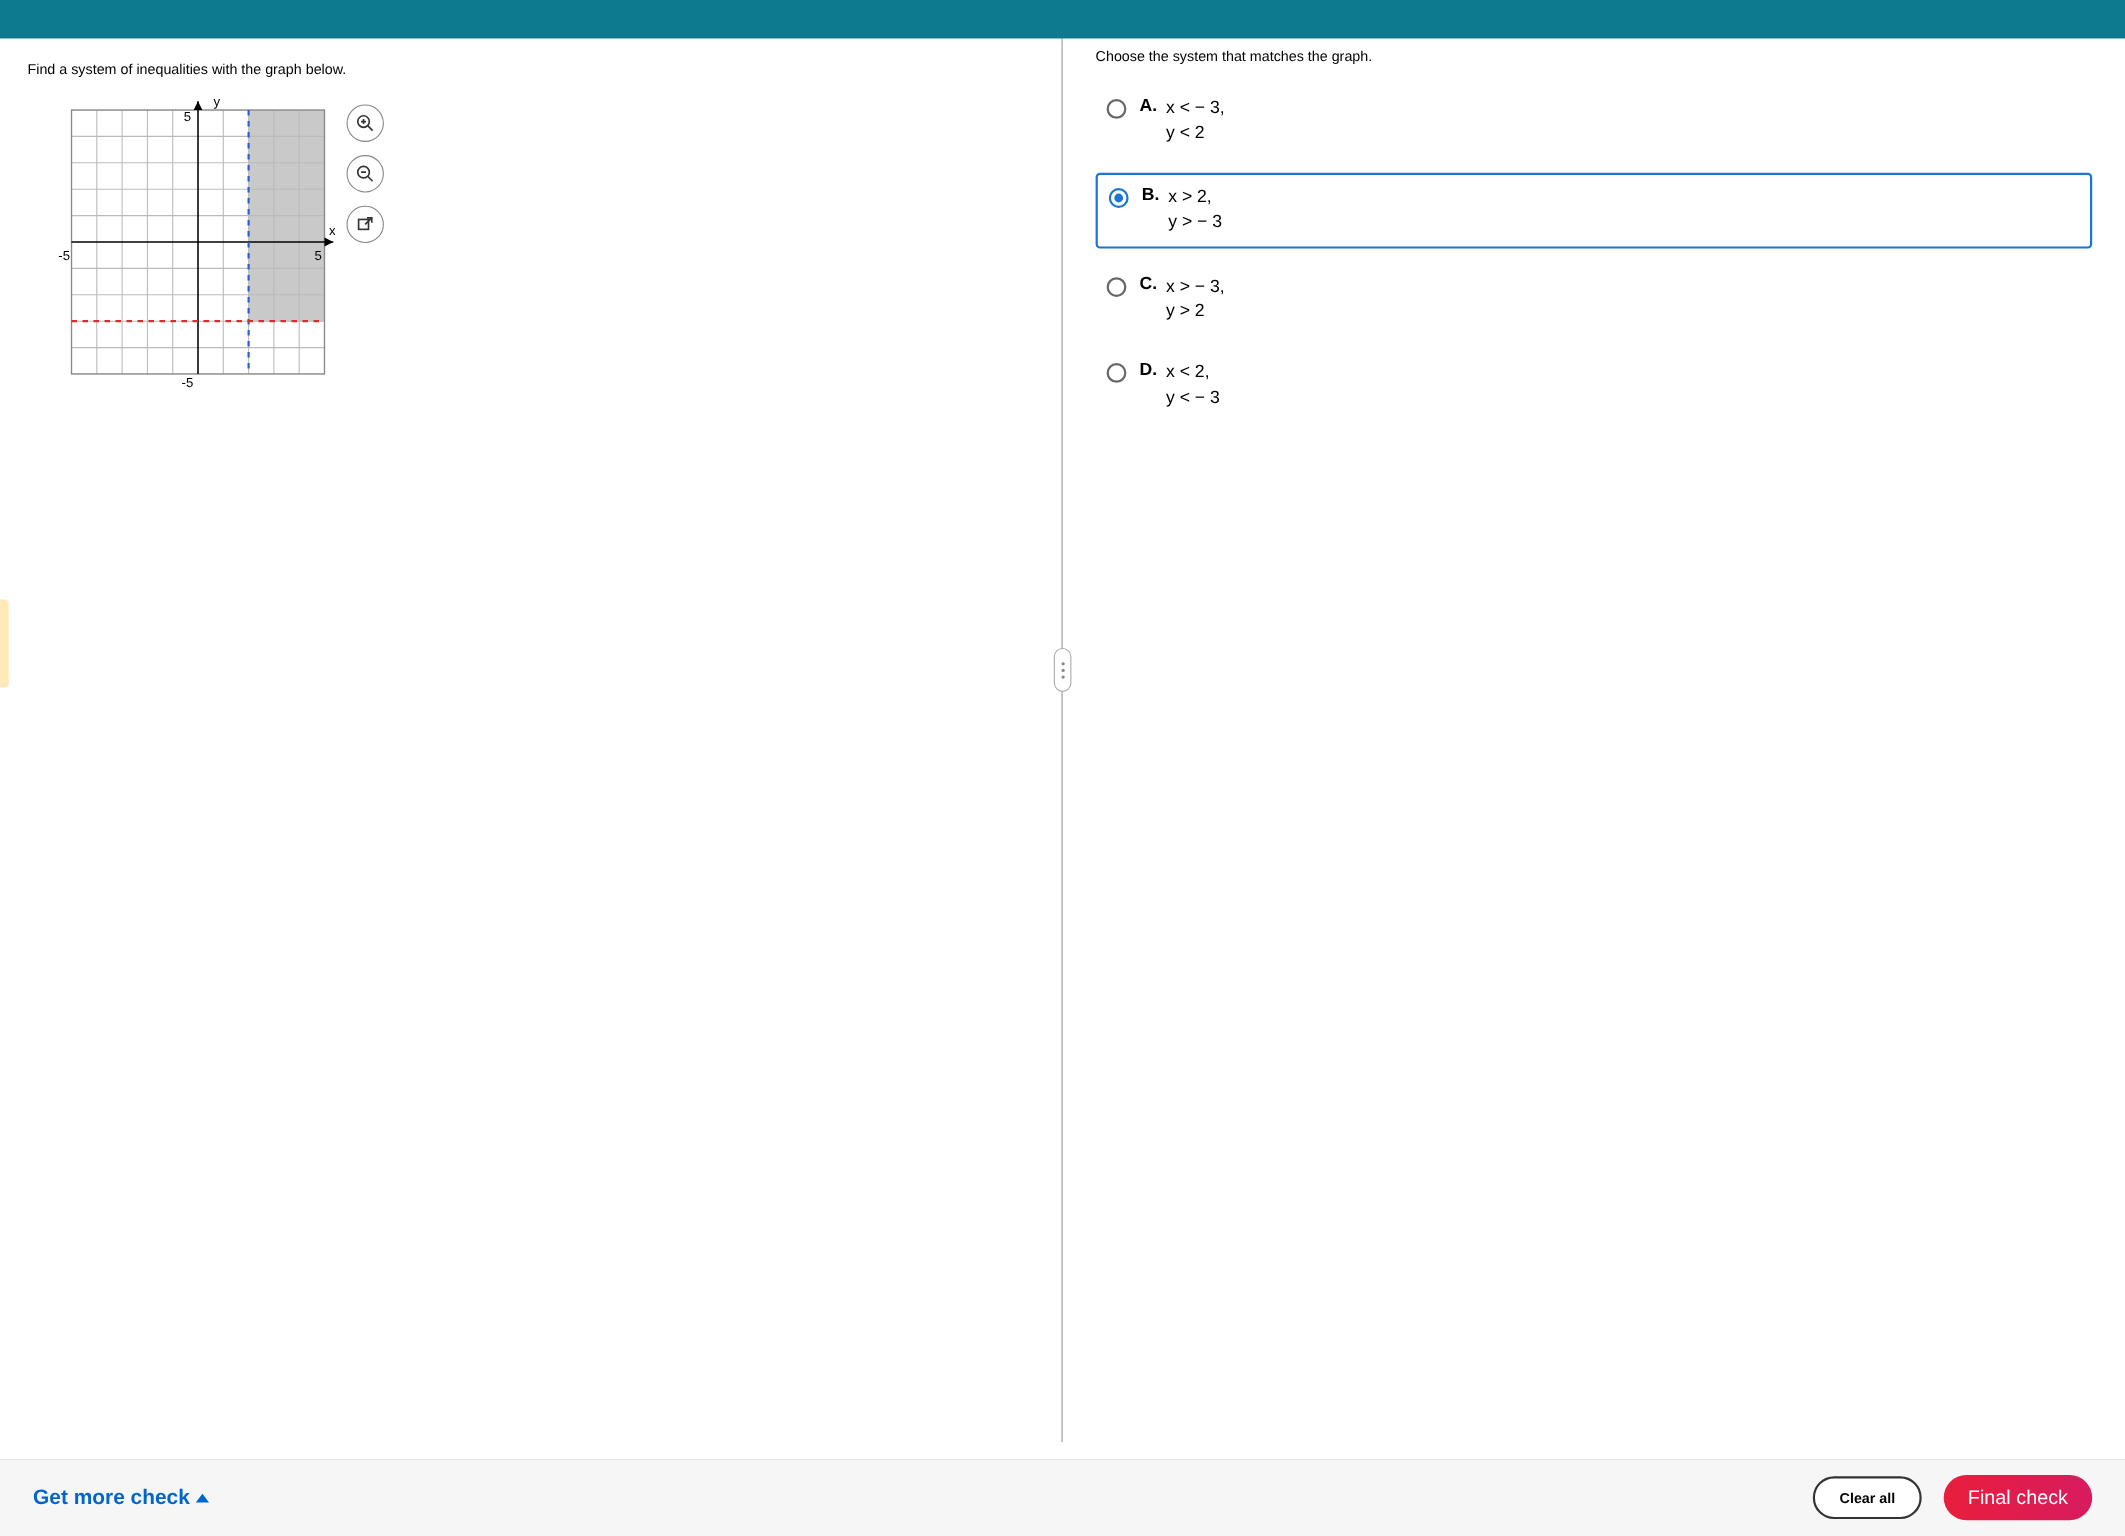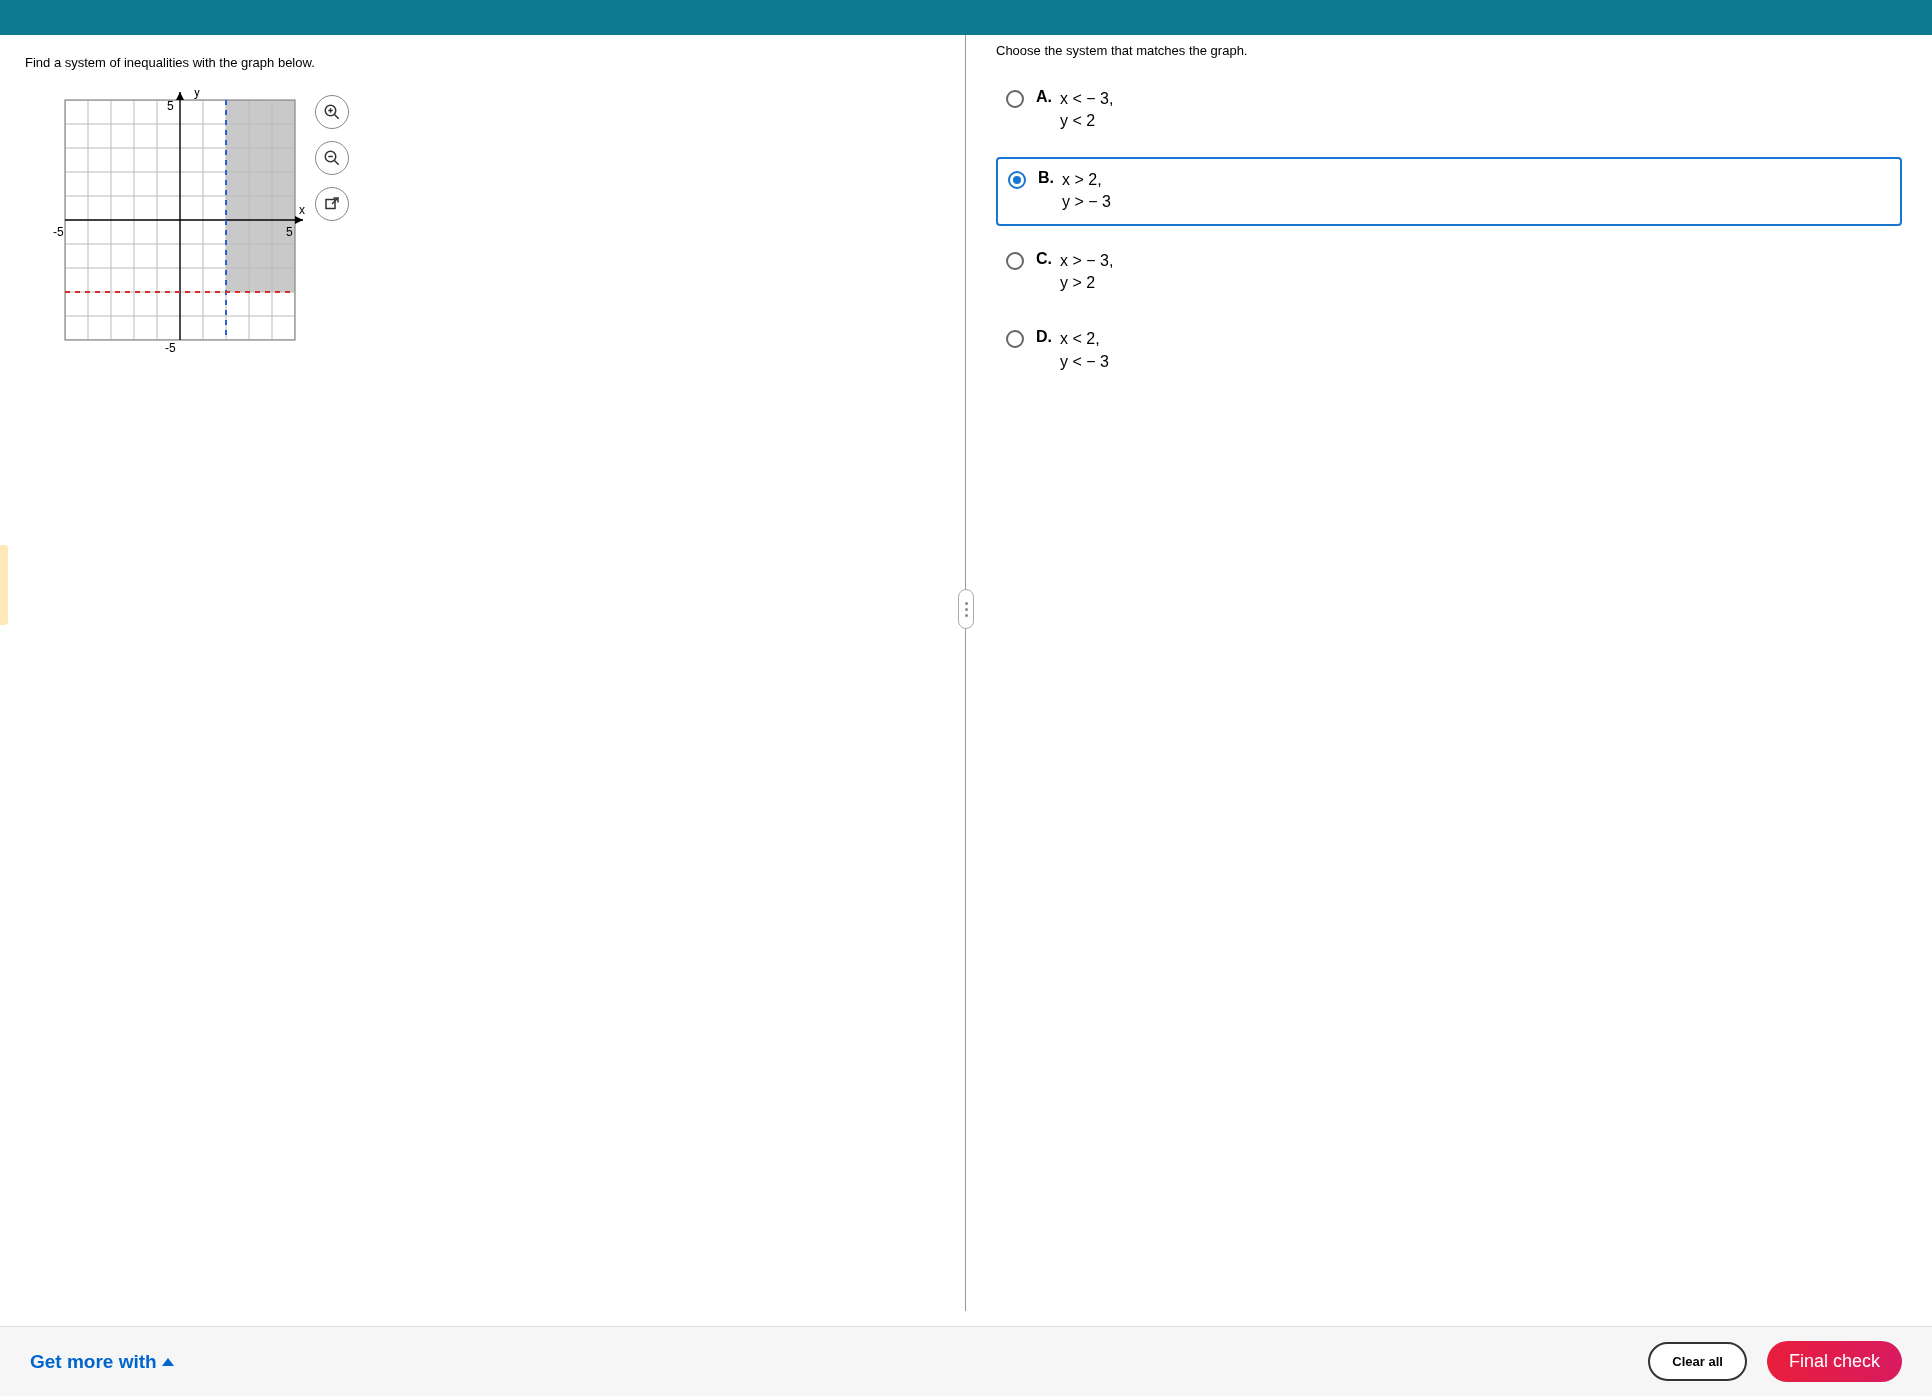--- a/index.html
+++ b/index.html
@@ -346,20 +346,20 @@
           <span>x &lt; 2,</span>
           <span class="choice-line2">y &lt; − 3</span>
         </span>
       </div>
     </div>
   </div>
 </div>
 
 <div class="bottom-bar">
   <div class="get-help">
-    <span>Get more with</span>
+    <span>Get more check</span>
     <span class="tri"></span>
   </div>
   <div class="bottom-right">
     <button class="btn-clear">Clear all</button>
     <button class="btn-final">Final check</button>
   </div>
 </div>
 
 </body></html>

